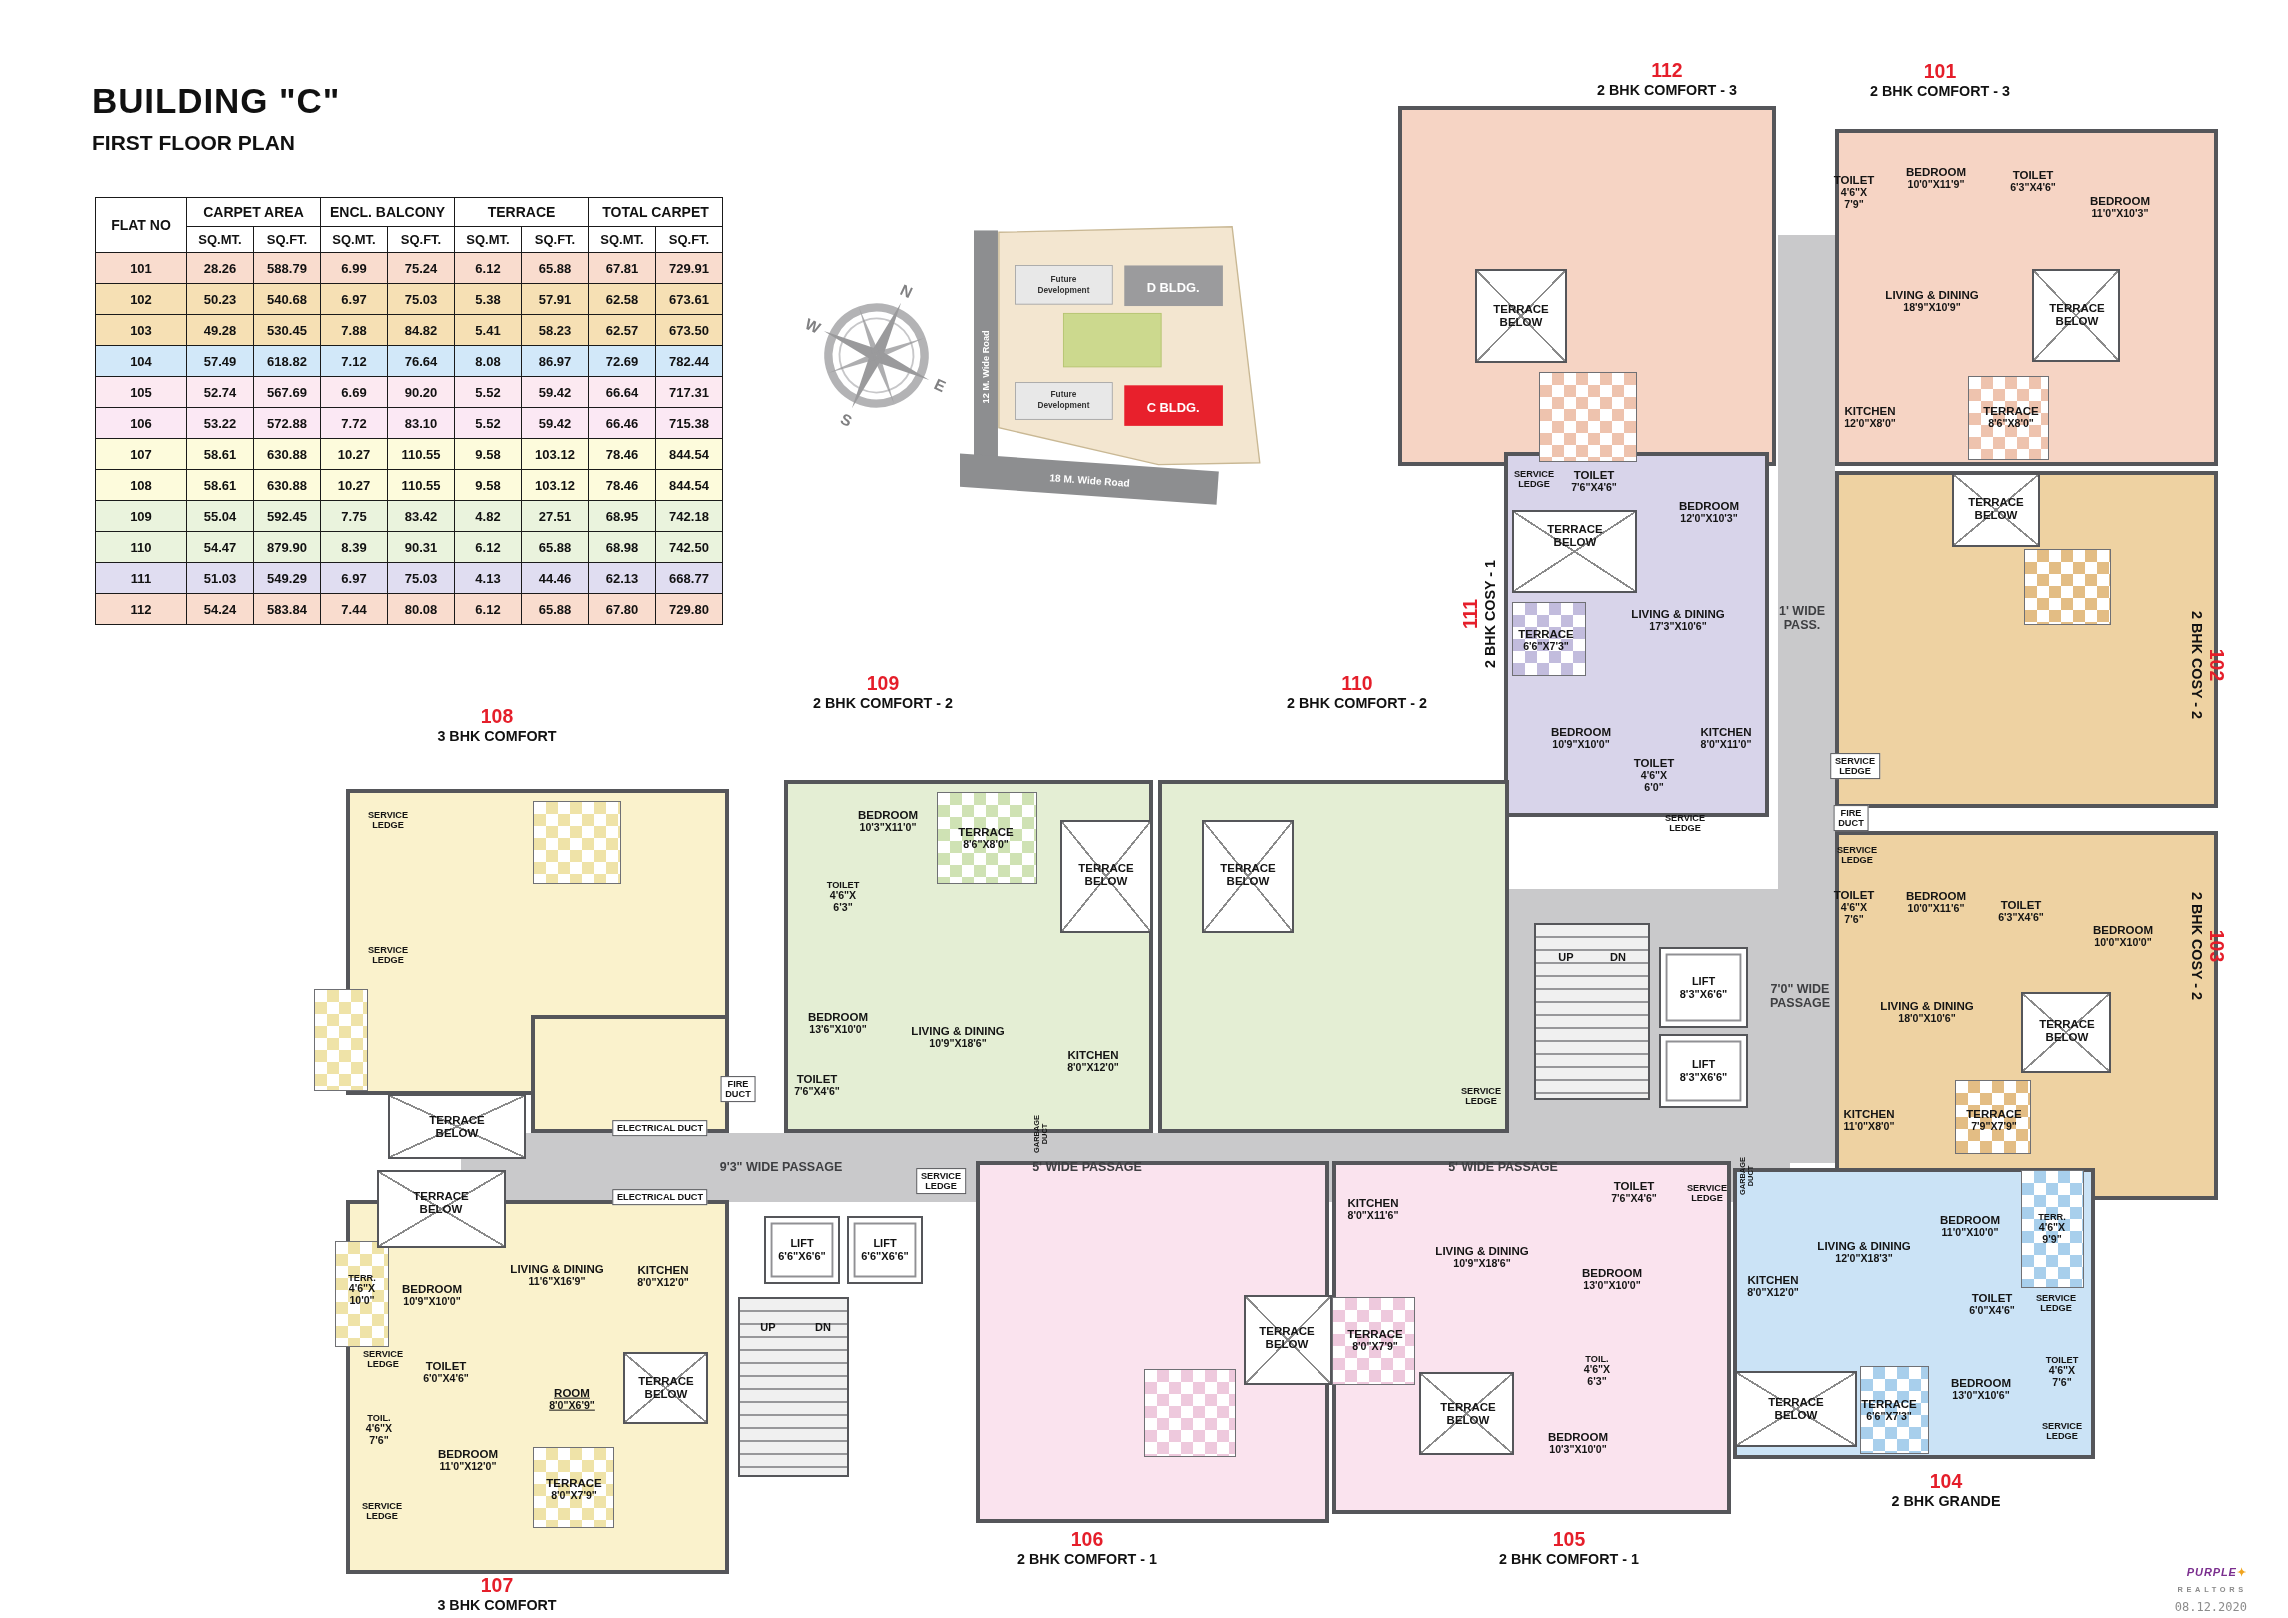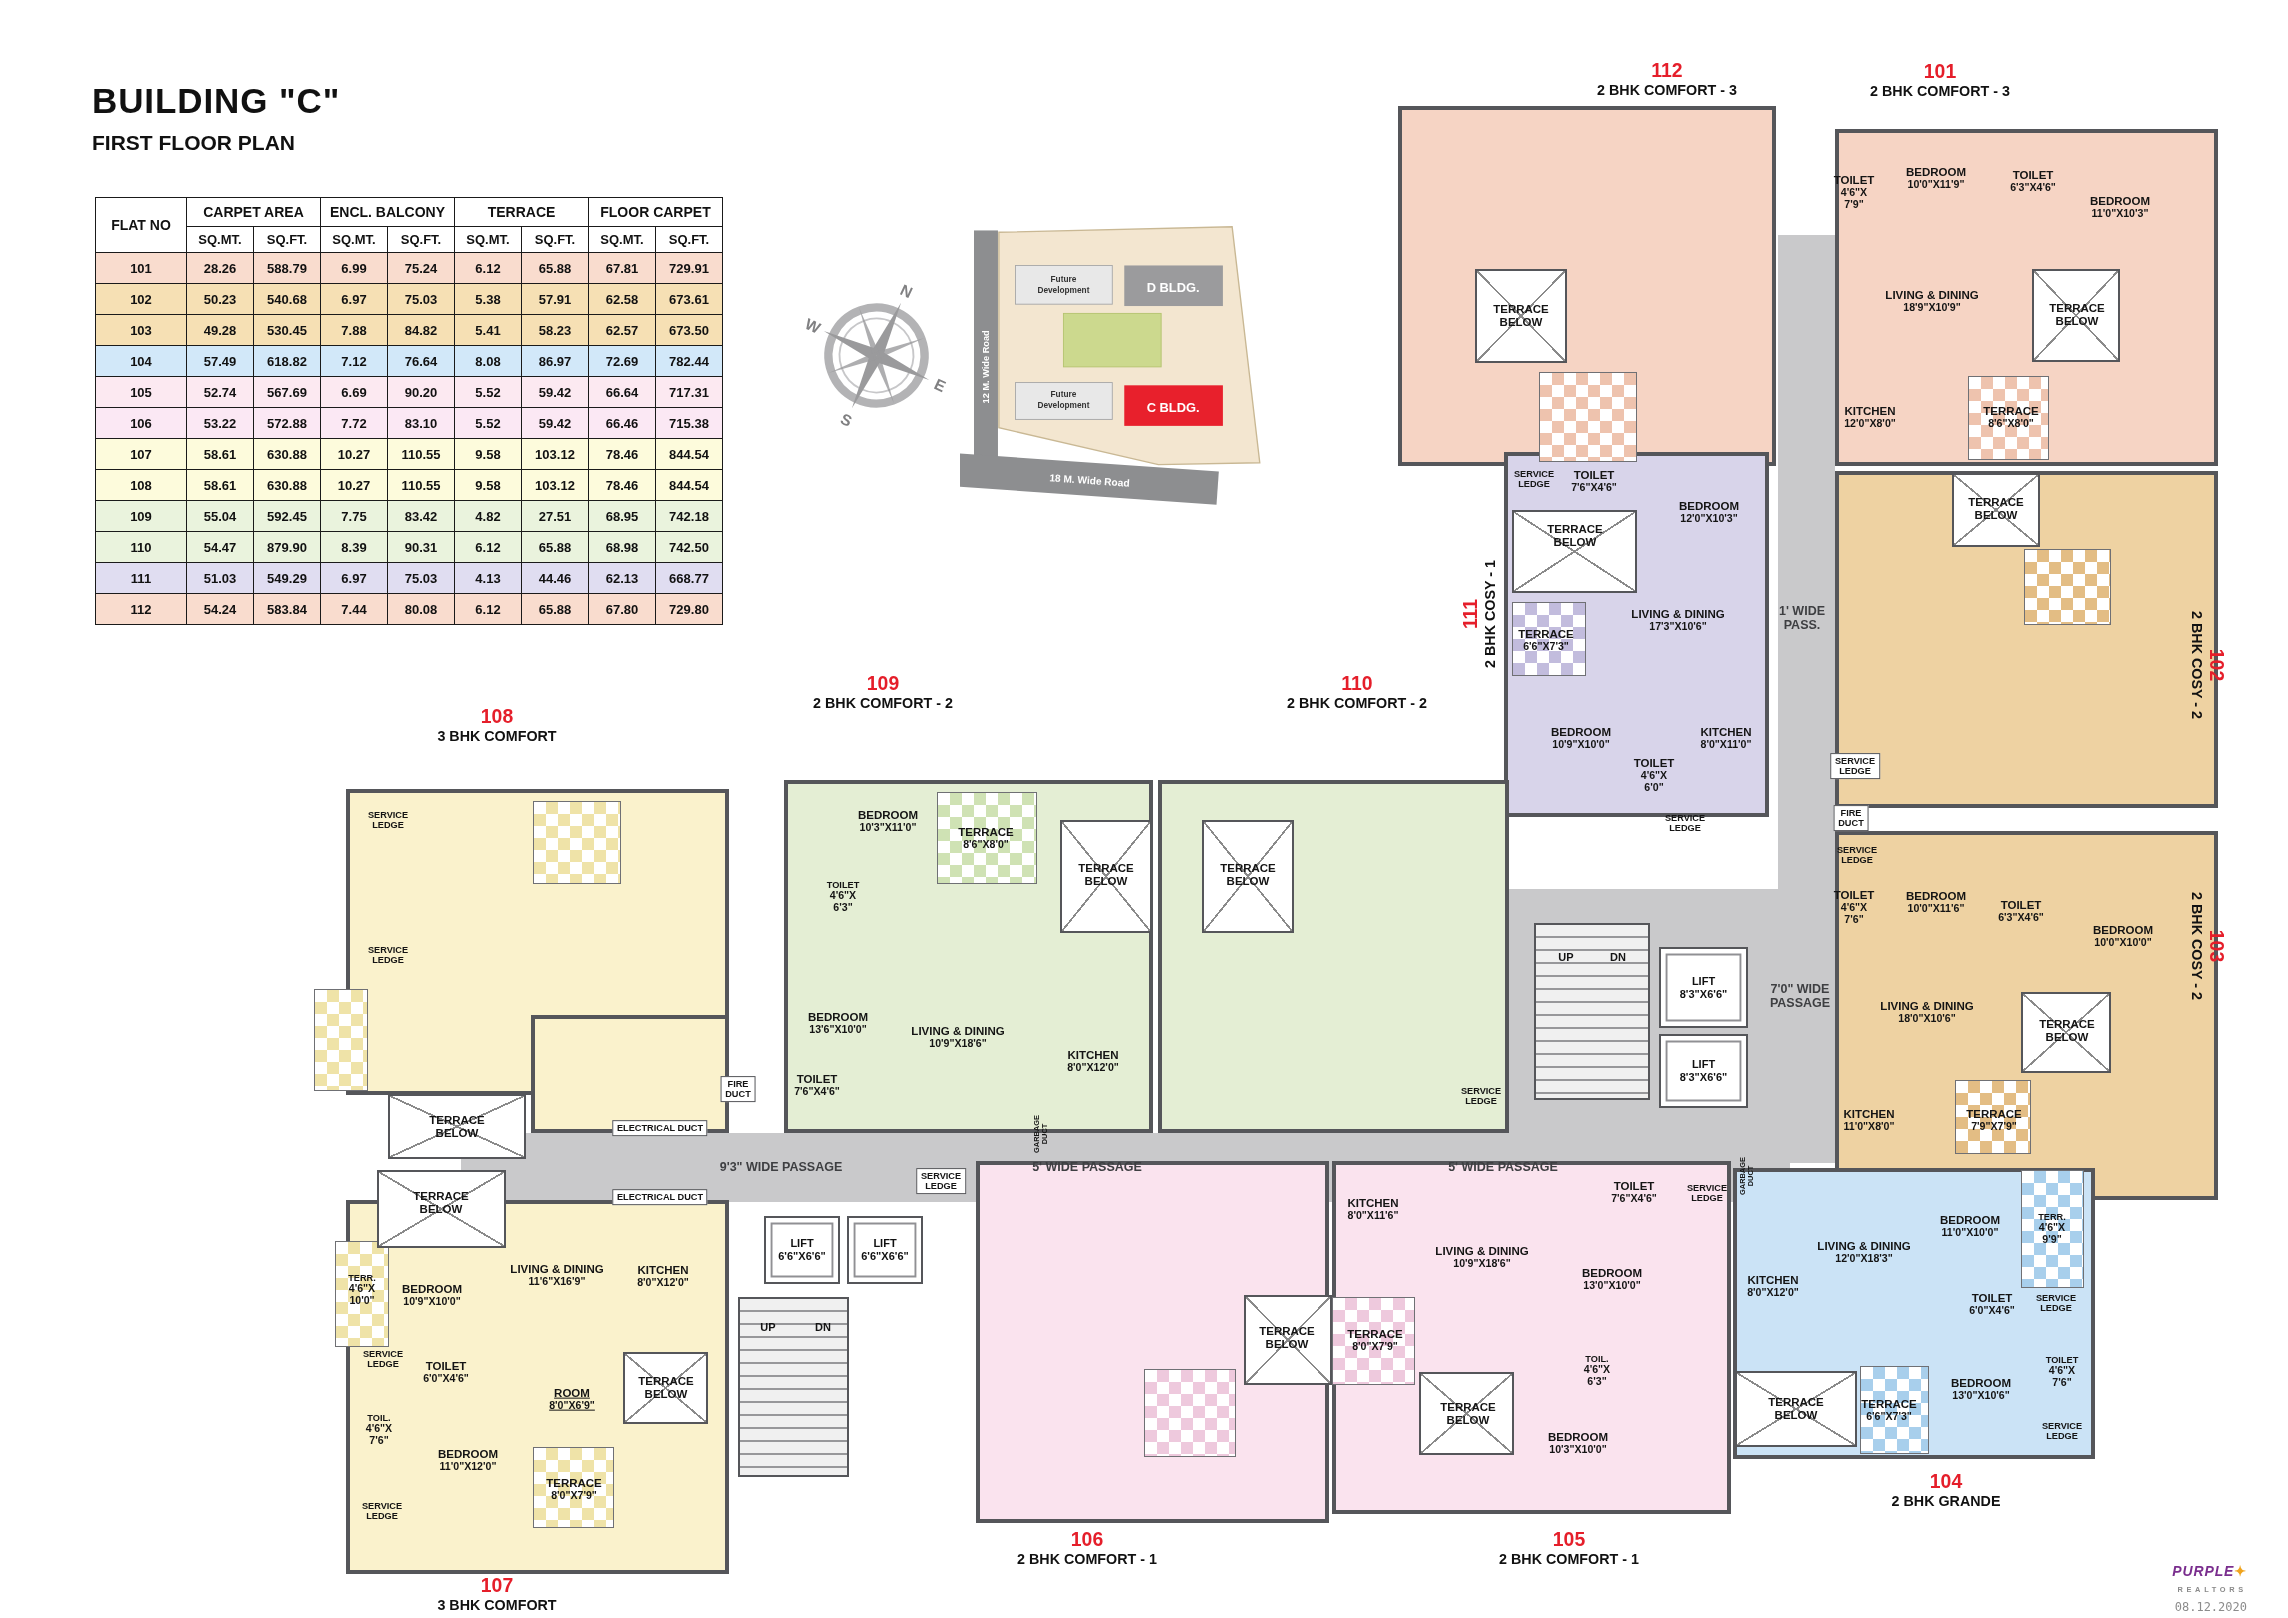--- a/index.html
+++ b/index.html
@@ -38,39 +38,39 @@
      font-size:11px;line-height:1.1;white-space:pre-line;color:#141414;}
   .plan-label.box{background:#fff;border:1.8px solid #55565a;padding:1.8px 3.7px;font-size:9.2px;}
   .plan-label.pass{font-size:12.5px;color:#3e3f42;}
   .unit-label{position:absolute;transform:translate(-50%,-50%);text-align:center;line-height:1.25;white-space:nowrap;}
   .unit-label .unum{display:block;font-size:19.4px;font-weight:bold;color:#e51e2a;}
   .unit-label .utyp{display:block;font-size:14.3px;font-weight:bold;color:#111;}
   .rot90{transform:translate(-50%,-50%) rotate(90deg);}
   .rotm90{transform:translate(-50%,-50%) rotate(-90deg);}
   
   .brand{position:absolute;right:42px;bottom:24px;text-align:right;}
-  .brand .bname{font-size:14px;font-weight:bold;font-style:italic;color:#7a2e8e;letter-spacing:0.9px;}
+  .brand .bname{font-size:11px;font-weight:bold;font-style:italic;color:#7a2e8e;letter-spacing:0.9px;}
   .brand .bstar{color:#f0a41e;font-style:normal;}
   .brand .bsub{font-size:7.4px;letter-spacing:3.7px;color:#8a8a8a;font-weight:bold;}
   .date{position:absolute;right:42px;bottom:5.5px;font-size:12px;color:#8c8c8c;font-family:"DejaVu Sans Mono",monospace;}
 </style>
 </head>
 <body>
 
 <div class="title">BUILDING "C"</div>
 <div class="subtitle">FIRST FLOOR PLAN</div>
 
 <table class="area-table" id="area-table">
     <thead>
       <tr>
         <th rowspan="2" class="col-flat">FLAT NO</th>
         <th colspan="2">CARPET AREA</th>
         <th colspan="2">ENCL. BALCONY</th>
         <th colspan="2">TERRACE</th>
-        <th colspan="2">FLOOR CARPET</th>
+        <th colspan="2">TOTAL CARPET</th>
       </tr>
       <tr>
         <th class="sub col-v">SQ.MT.</th>
         <th class="sub col-v">SQ.FT.</th>
         <th class="sub col-v">SQ.MT.</th>
         <th class="sub col-v">SQ.FT.</th>
         <th class="sub col-v">SQ.MT.</th>
         <th class="sub col-v">SQ.FT.</th>
         <th class="sub col-v">SQ.MT.</th>
         <th class="sub col-v">SQ.FT.</th>

